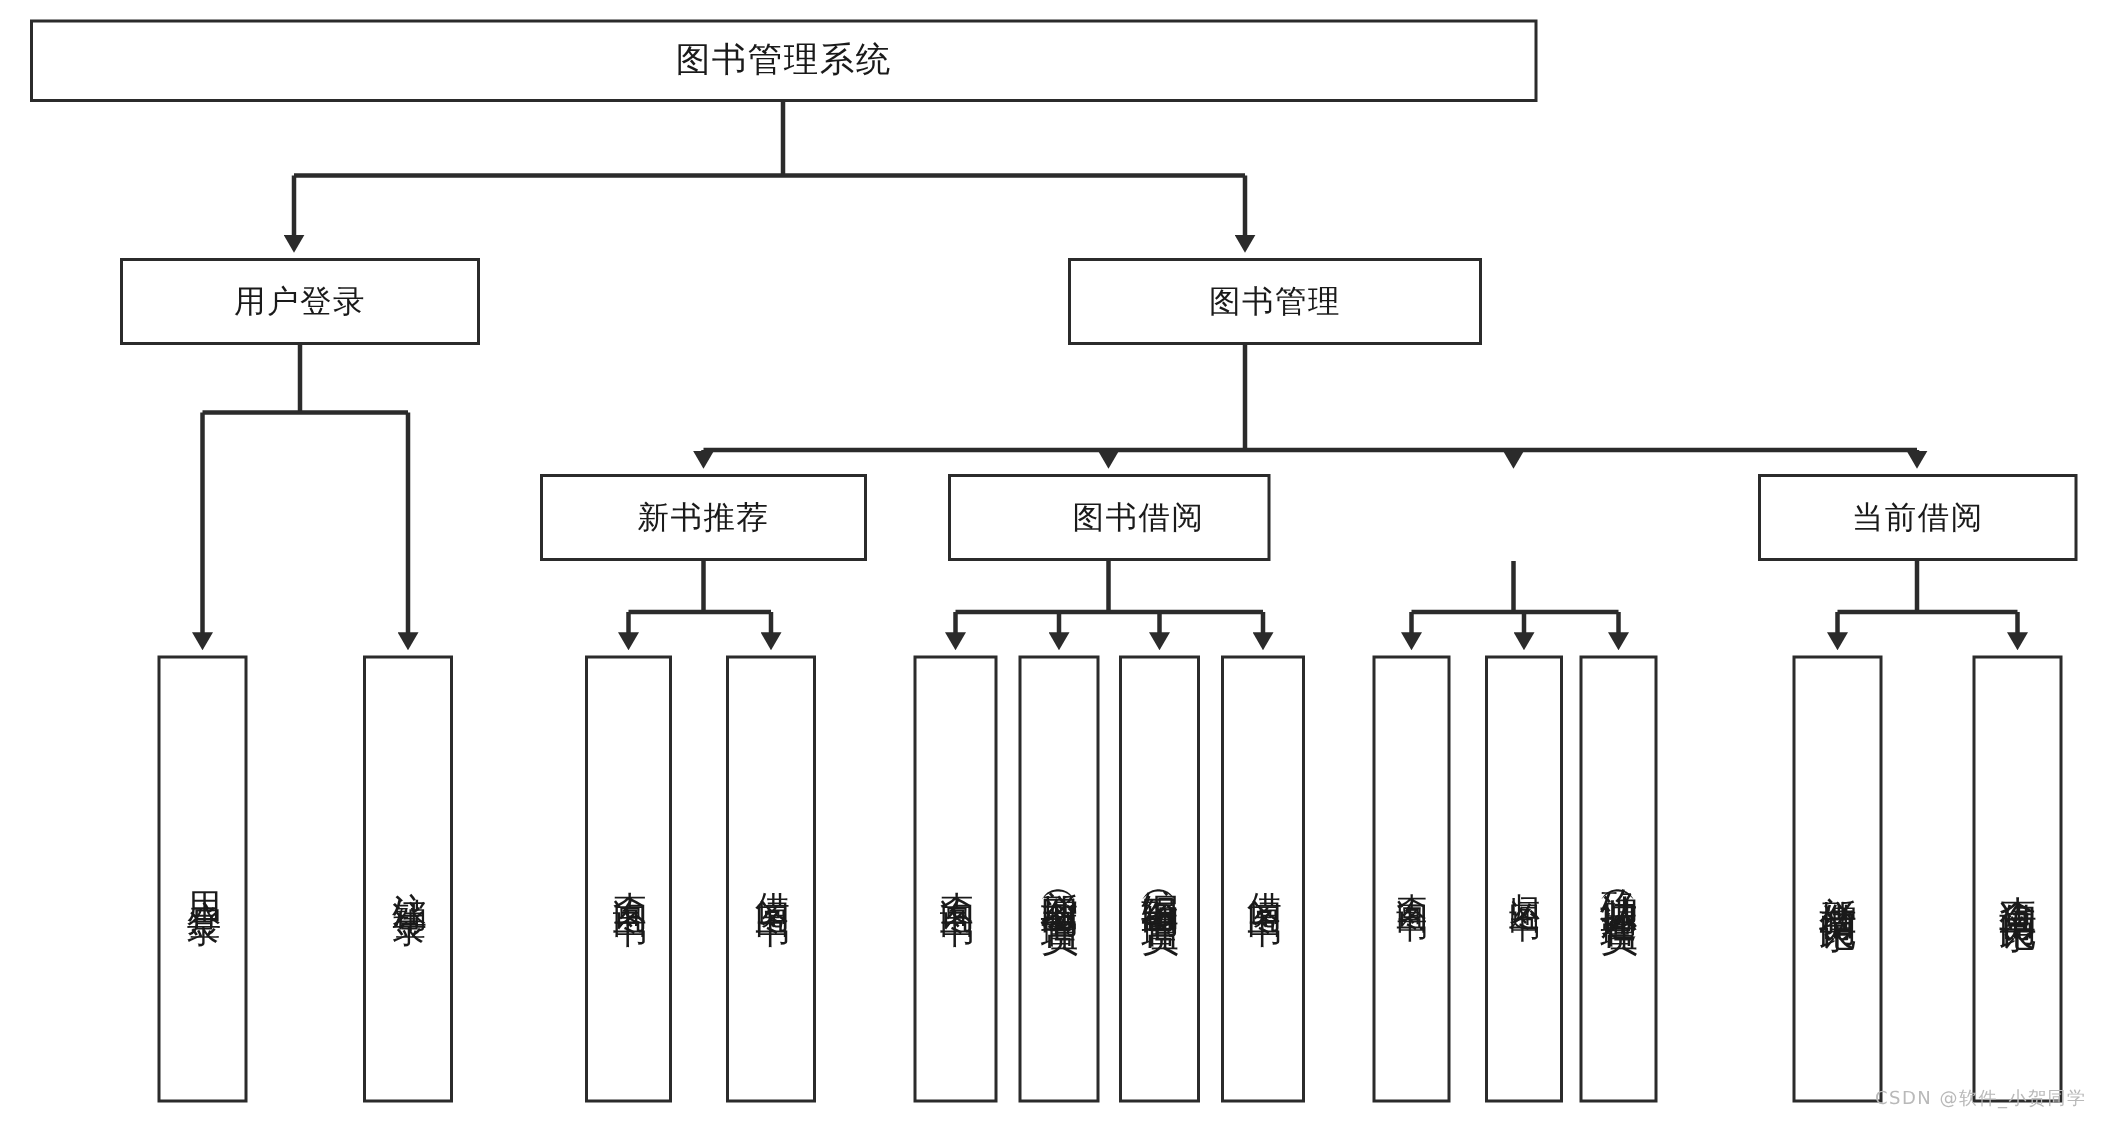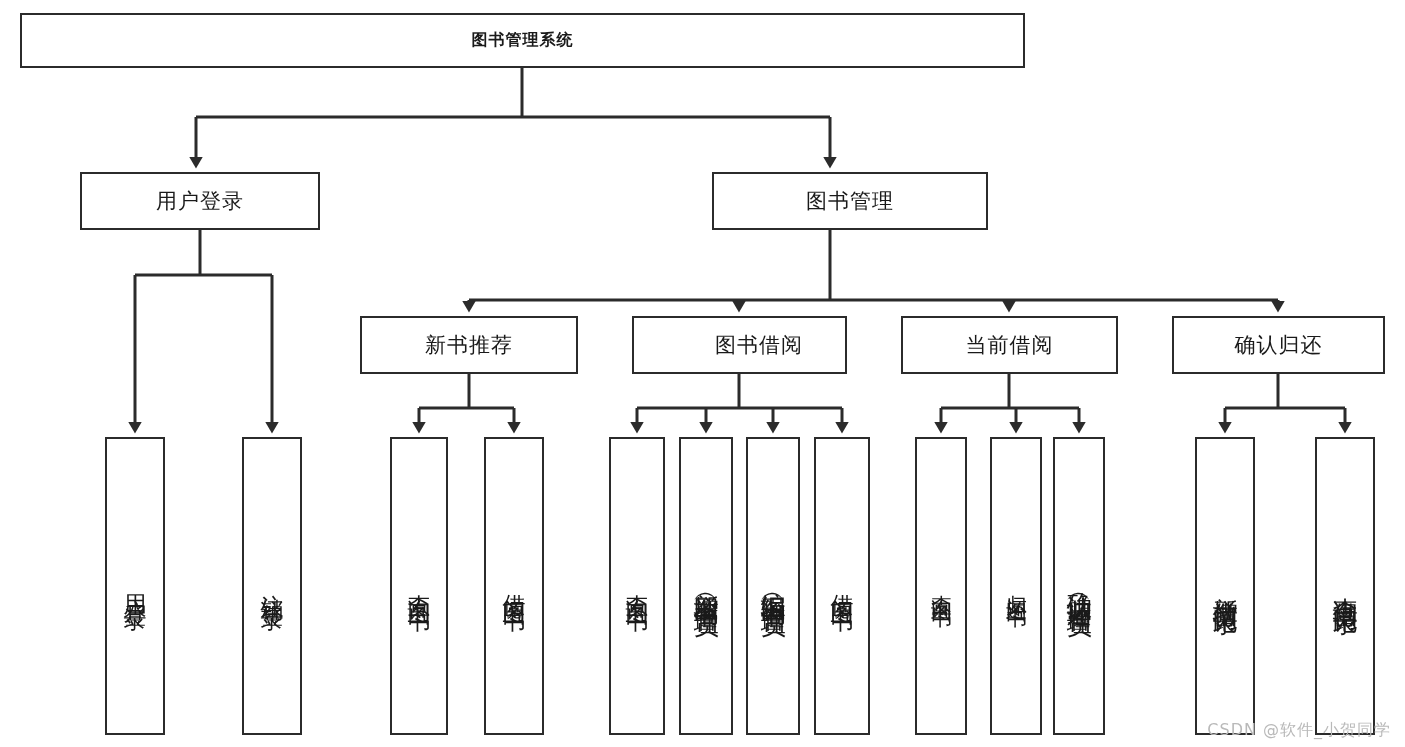--- a/index.html
+++ b/index.html
@@ -24,21 +24,21 @@
     position:absolute;
     box-sizing:border-box;
     border:2px solid #2b2b2b;
     background:#ffffff;
     display:flex;
     align-items:center;
     justify-content:center;
     text-align:center;
     line-height:1.18;
   }
-  .node.root{ font-size:16px; letter-spacing:1px;font-weight:bold; }
+  .node.root{ font-size:23px; letter-spacing:1px; }
   .node.lvl2{ font-size:21px; letter-spacing:1px; }
   .node.lvl3{ font-size:21px; letter-spacing:1px; }
   .node.leaf{
     writing-mode:vertical-rl;
     text-orientation:upright;
     letter-spacing:5px;
     font-size:23px;
     padding:6px 0;
   }
   .node.leaf.tall{
@@ -46,21 +46,21 @@
     letter-spacing:3px;
   }
   .node.leaf.small{
     font-size:21px;
     letter-spacing:4px;
   }
   .watermark{
     position:absolute;
     right:14px;
     bottom:6px;
-    font-size:16px;
+    font-size:12px;
     color:#b9b9b9;
     letter-spacing:1px;
     white-space:nowrap;
   }
 </style>
 </head>
 <body>
 
 <div id="canvas">
 
@@ -114,22 +114,21 @@
     </g>
   </svg>
 
   <div class="node root" style="left:20px;top:13px;width:1005px;height:55px;">图书管理系统</div>
 
   <div class="node lvl2" style="left:80px;top:172px;width:240px;height:58px;">用户登录</div>
   <div class="node lvl2" style="left:712px;top:172px;width:276px;height:58px;">图书管理</div>
 
   <div class="node lvl3" style="left:360px;top:316px;width:218px;height:58px;">新书推荐</div>
   <div class="node lvl3" style="left:632px;top:316px;width:215px;height:58px;padding-left:39px;">图书借阅</div>
-  <div class="node lvl3" style="left:901px;top:316px;width:217px;height:58px;">当前借阅</div>
-  <div class="node lvl3" style="left:1172px;top:316px;width:213px;height:58px;">确认归还</div>
+  <div class="node lvl3" style="left:1172px;top:316px;width:213px;height:58px;">当前借阅</div>
 
   <div class="node leaf" style="left:105px;top:437px;width:60px;height:298px;">用户登录</div>
   <div class="node leaf" style="left:242px;top:437px;width:60px;height:298px;">注销登录</div>
 
   <div class="node leaf" style="left:390px;top:437px;width:58px;height:298px;">查询图书</div>
   <div class="node leaf" style="left:484px;top:437px;width:60px;height:298px;">借阅图书</div>
 
   <div class="node leaf" style="left:609px;top:437px;width:56px;height:298px;">查询图书</div>
   <div class="node leaf tall" style="left:679px;top:437px;width:54px;height:298px;">新增图书（管理员）</div>
   <div class="node leaf tall" style="left:746px;top:437px;width:54px;height:298px;">编辑图书（管理员）</div>

